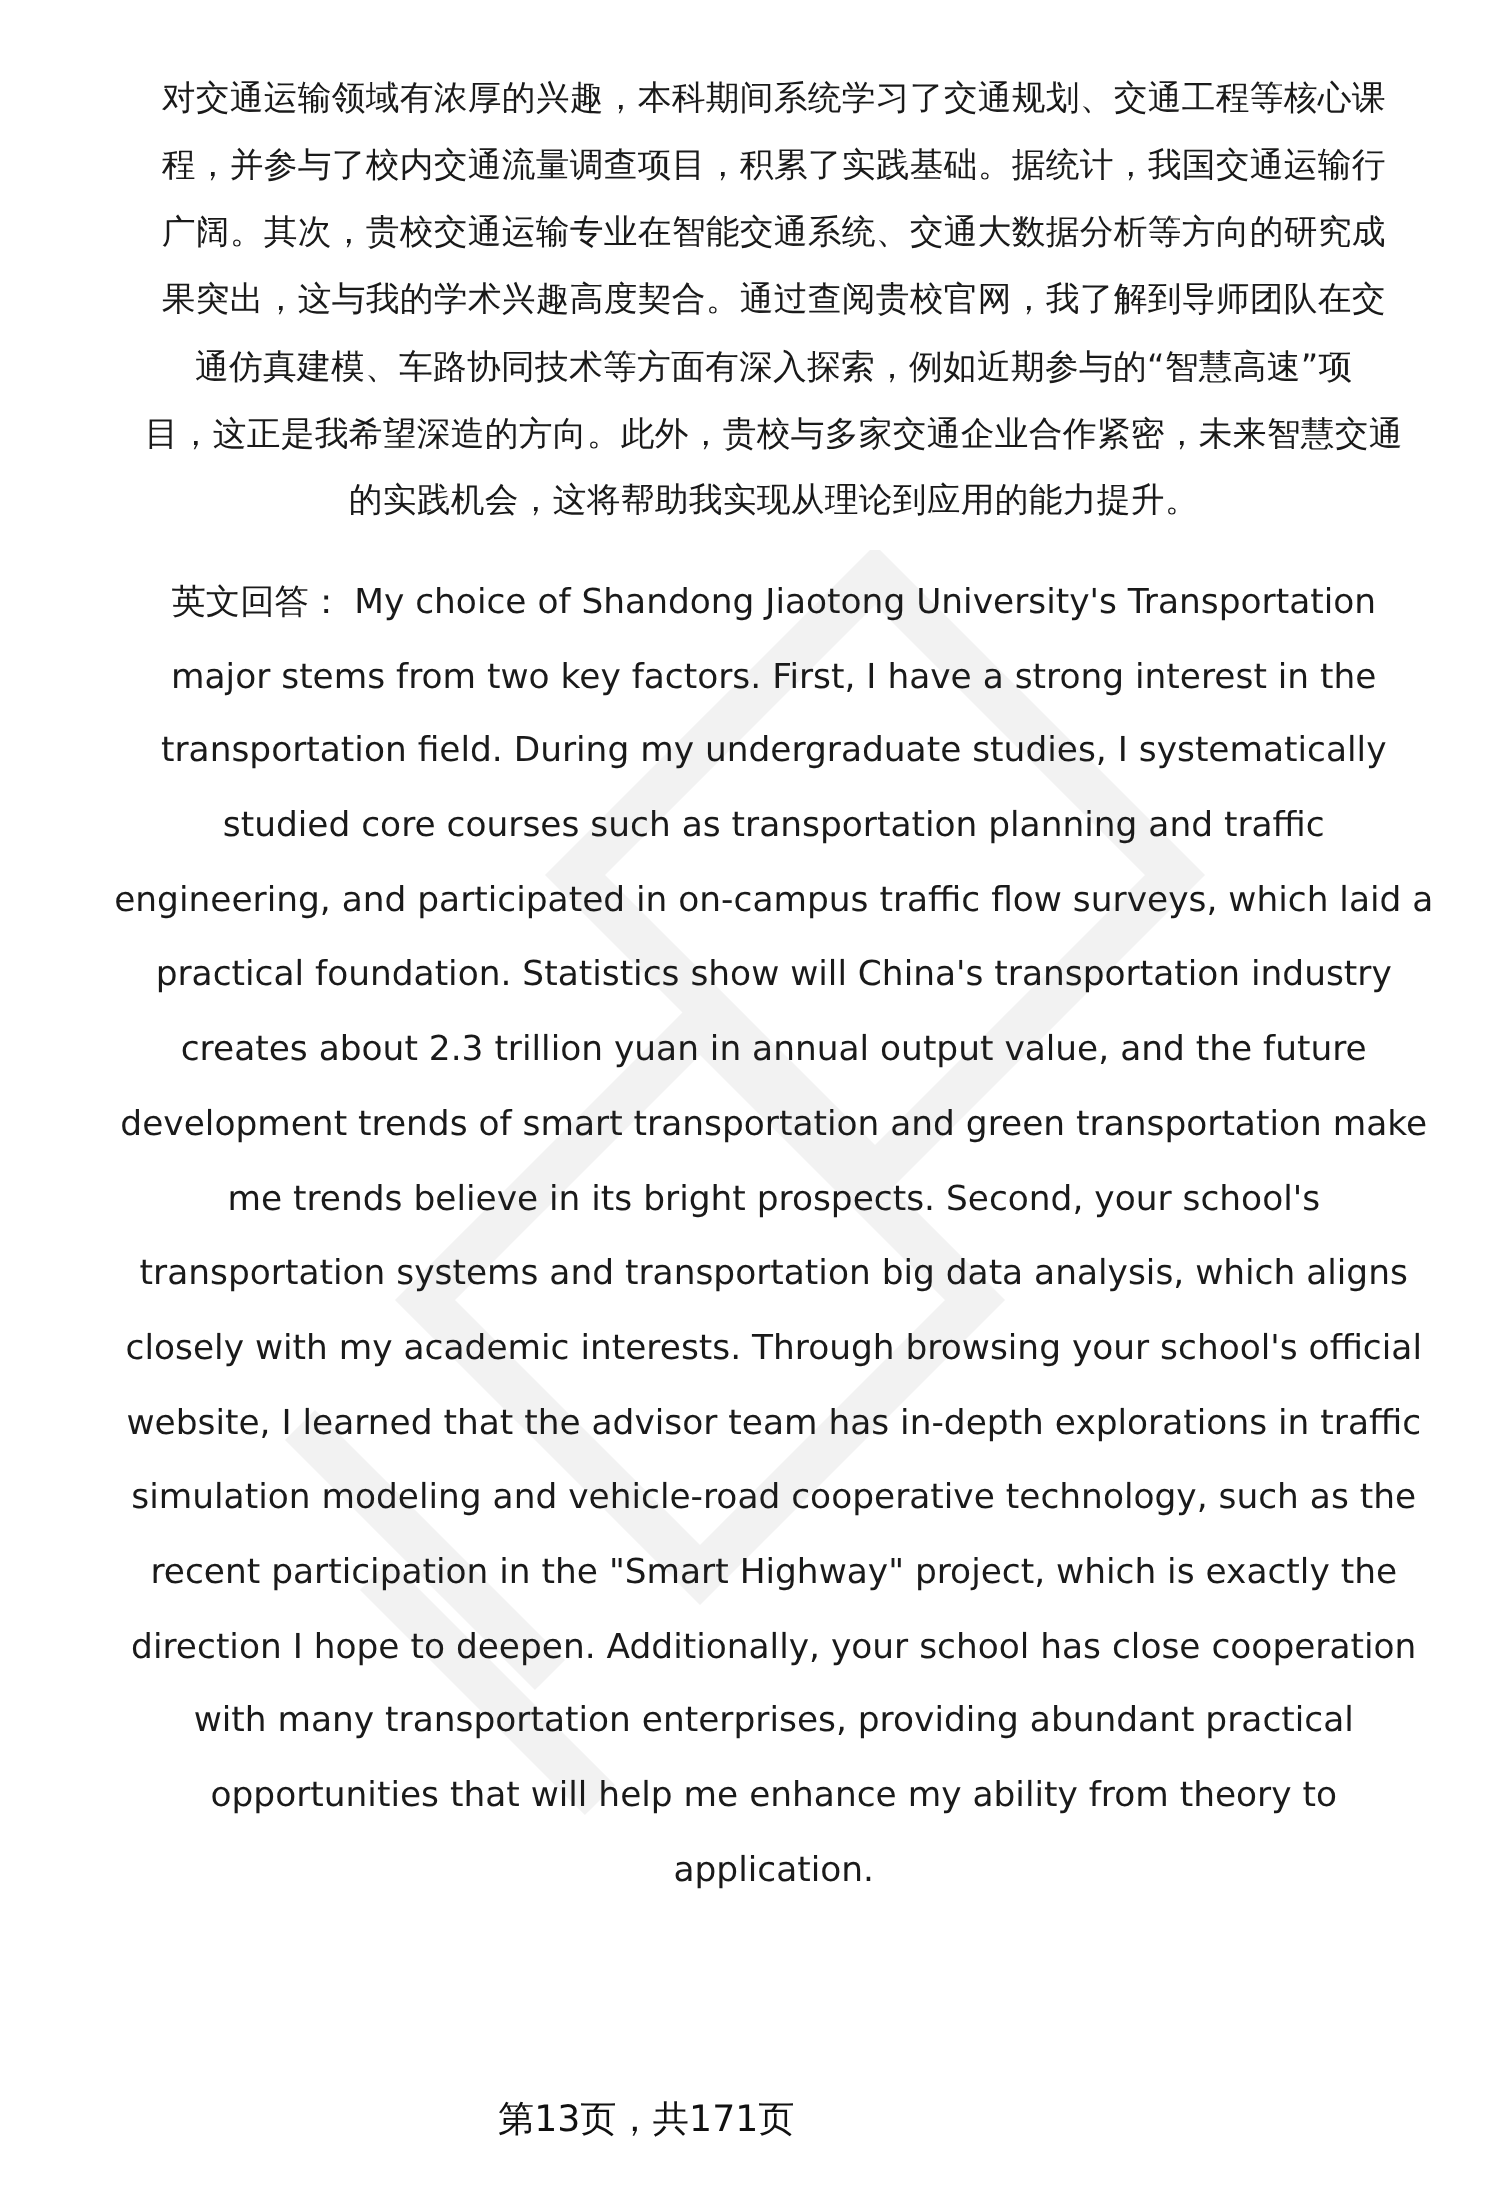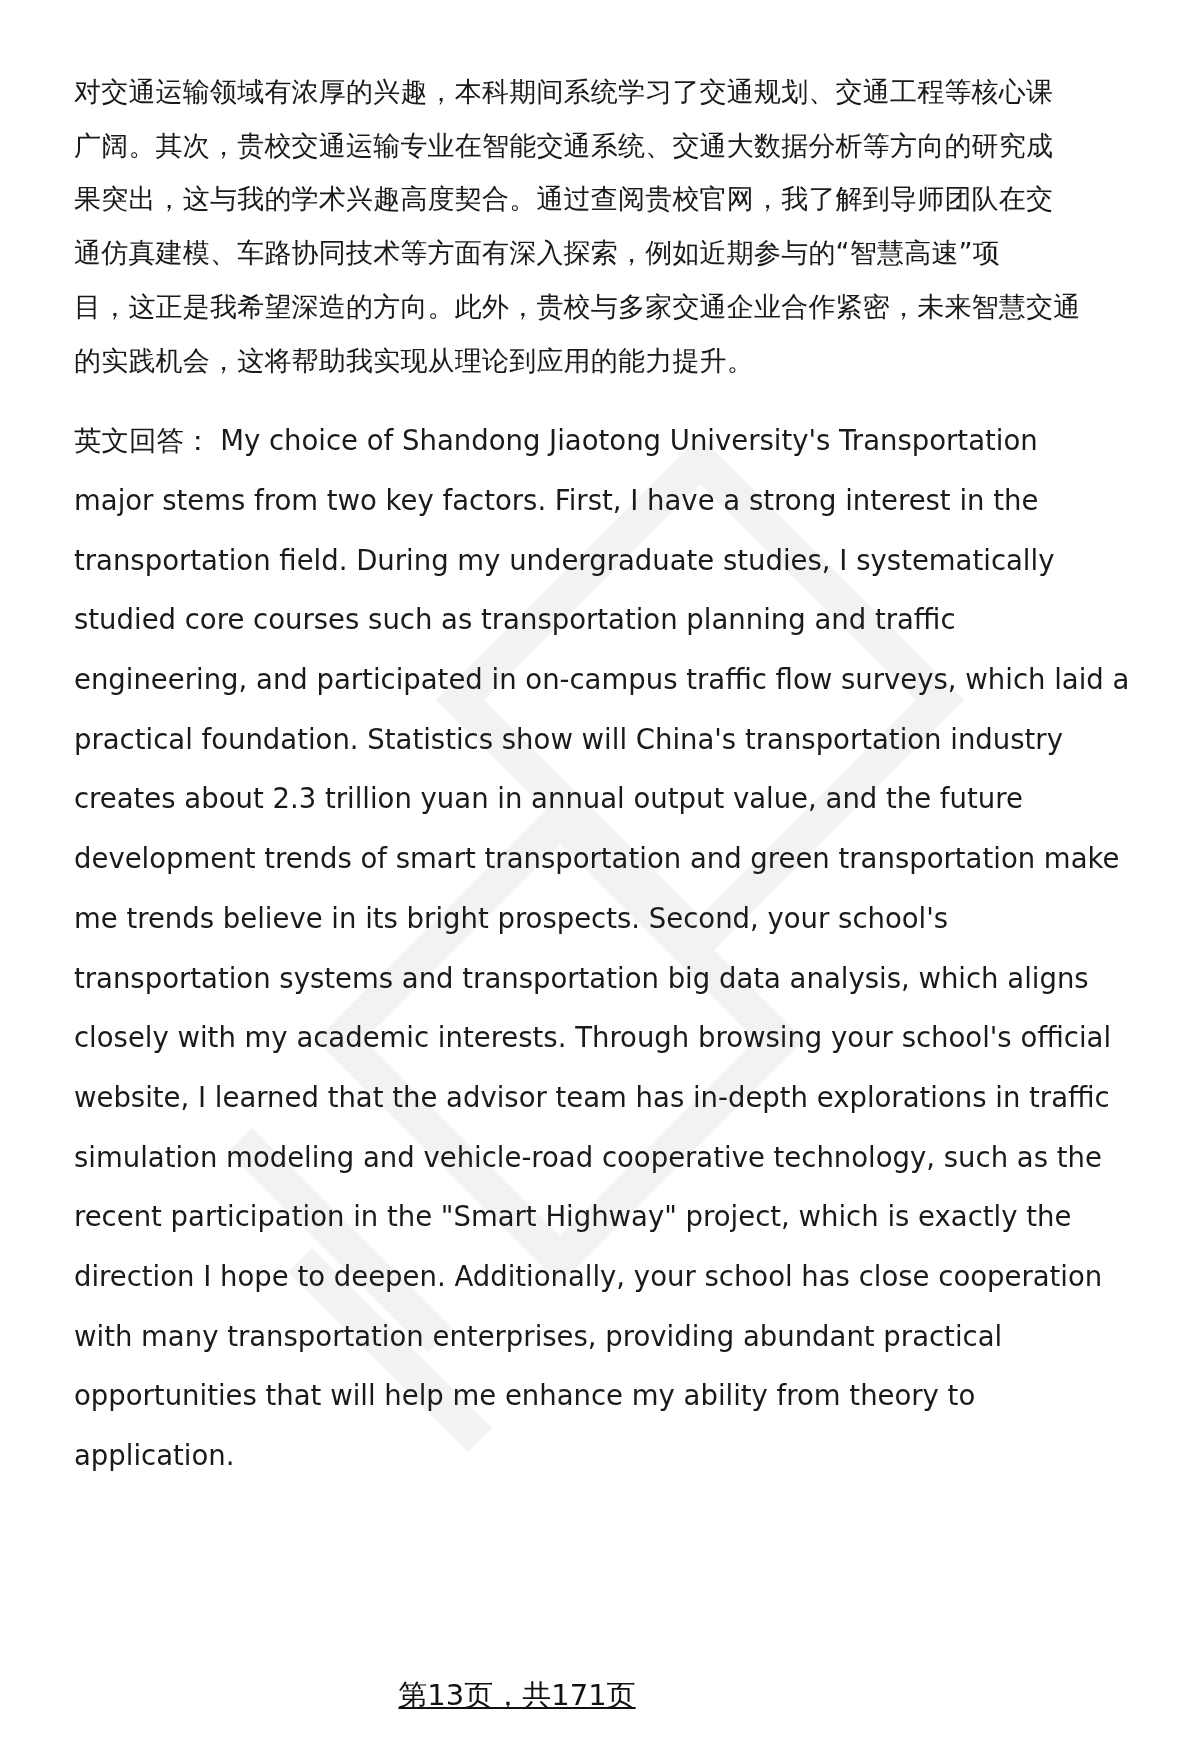--- a/index.html
+++ b/index.html
@@ -1,38 +1,39 @@
 <!DOCTYPE html>
 <html><head>
 <meta charset="utf-8">
 <style>
   html, body { margin: 0; padding: 0; background: #ffffff; }
   body { width: 1200px; height: 1755px; position: relative; overflow: hidden; font-family: "DejaVu Sans", sans-serif; color: #1a1a1a; }
   .watermark { position: absolute; left: 180px; top: 440px; width: 820px; height: 1100px; pointer-events: none; }
-  .page { position: absolute; left: 74px; top: 65px; width: 1090px; }
+  .page { position: absolute; left: 74px; top: 52px; width: 1090px; text-align: center; }
   .cn-para { font-size: 27px; line-height: 53.7px; letter-spacing: 0.2px; margin: 0; }
   .en-para { font-size: 27.5px; line-height: 59.7px; margin: 0; margin-top: 24px; }
   .line { display: block; white-space: nowrap; }
-  .footer { position: absolute; top: 1676px; left: 0; width: 1034px; text-align: center; font-size: 29px; color: #111; text-decoration: underline; }
+  .footer { position: absolute; top: 1676px; left: 0; width: 1034px; text-align: center; font-size: 29px; color: #111; }
 </style>
 </head>
 <body>
 
 <svg class="watermark" viewBox="0 0 820 1100">
   <g fill="none" stroke="#f2f2f2" stroke-width="34">
     <path d="M520 20 L760 260 L520 500 L280 260 Z"></path>
     <path d="M380 380 L600 600 L380 820 L160 600 Z"></path>
     <path d="M120 820 L300 1000"></path>
     <path d="M60 700 L260 900"></path>
   </g>
 </svg>
 
 <div class="page">
   <p class="cn-para">
     <span class="line">对交通运输领域有浓厚的兴趣，本科期间系统学习了交通规划、交通工程等核心课</span>
+    <span class="line">程，并参与了校内交通流量调查项目，积累了实践基础。据统计，我国交通运输行</span>
     <span class="line">广阔。其次，贵校交通运输专业在智能交通系统、交通大数据分析等方向的研究成</span>
     <span class="line">果突出，这与我的学术兴趣高度契合。通过查阅贵校官网，我了解到导师团队在交</span>
     <span class="line">通仿真建模、车路协同技术等方面有深入探索，例如近期参与的“智慧高速”项</span>
     <span class="line">目，这正是我希望深造的方向。此外，贵校与多家交通企业合作紧密，未来智慧交通</span>
     <span class="line">的实践机会，这将帮助我实现从理论到应用的能力提升。</span>
   </p>
   <p class="en-para">
     <span class="line"><span>英文回答：</span><span> My choice of Shandong Jiaotong University's Transportation</span></span>
     <span class="line">major stems from two key factors. First, I have a strong interest in the</span>
     <span class="line">transportation field. During my undergraduate studies, I systematically</span>

